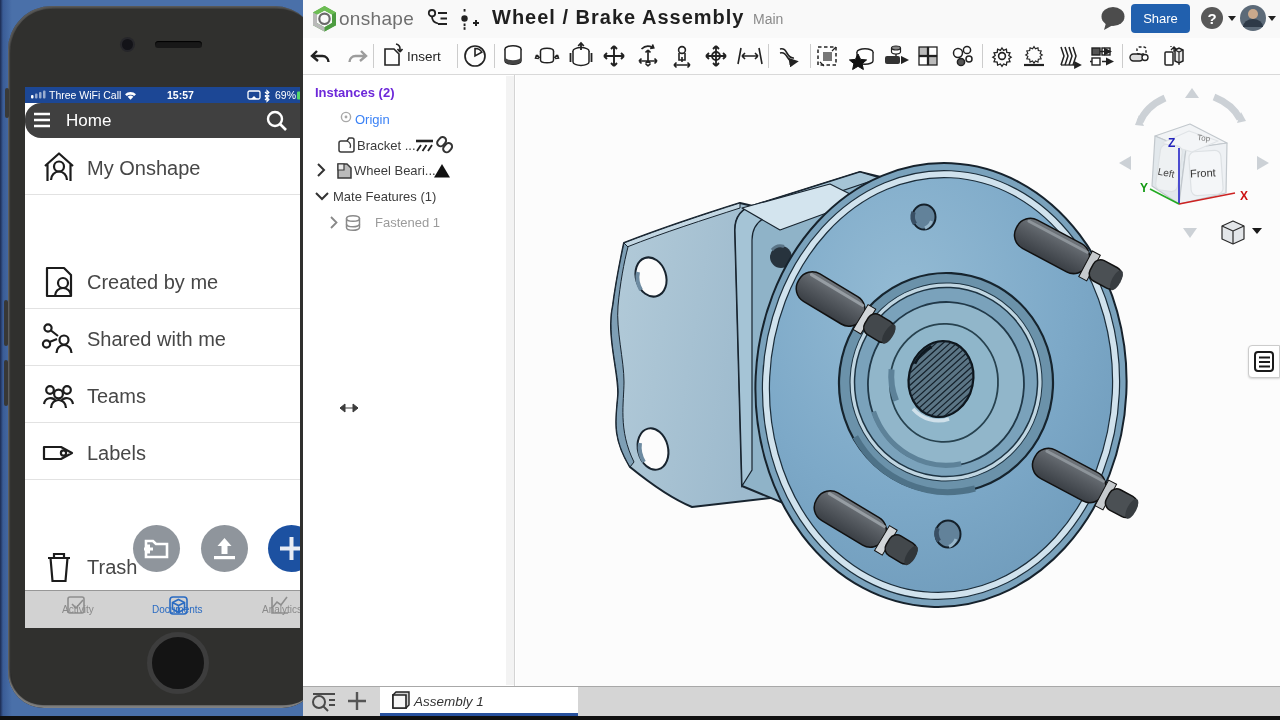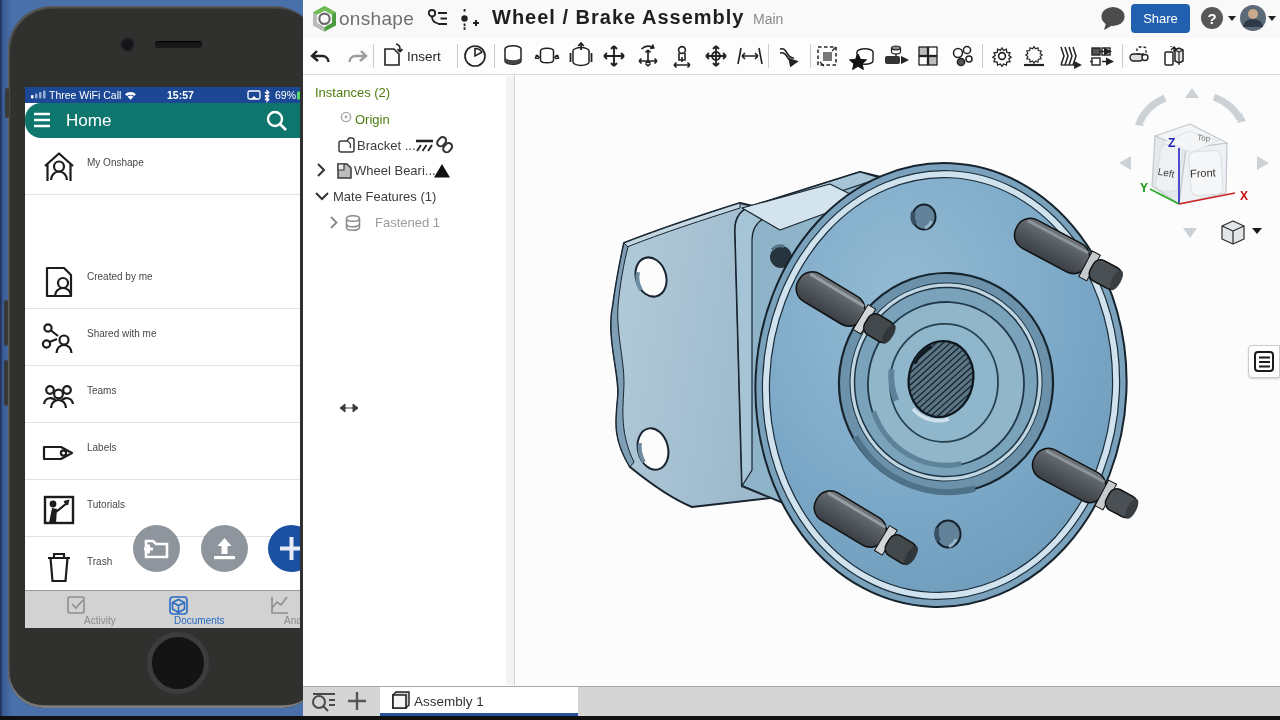--- a/index.html
+++ b/index.html
@@ -21,47 +21,47 @@
   #lpanel { left:303px; top:75px; width:212px; height:611px; background:#fff; border-right:1px solid #d4d4d4; }
   #lpanel-scroll { left:506px; top:76px; width:8px; height:609px; background:#f3f3f3; }
   .treerow { position:absolute; font-size:13px; color:#3c3c3c; white-space:nowrap; }
 
   
   #canvas { left:516px; top:75px; width:764px; height:611px; background:#fcfcfc; }
 
   
   #bottombar { left:303px; top:686px; width:977px; height:30px; background:#d5d5d5; border-top:1px solid #a8a8a8; }
   #asm-tab { left:380px; top:687px; width:198px; height:29px; background:#fff; border-bottom:3px solid #28519e; }
-  #asm-tab-label { left:414px; top:694px; font-size:13.5px; color:#333; }
+  #asm-tab-label { left:414px; top:694px; font-size:13.5px; color:#333;font-style:italic; }
   #blackstrip { left:0; top:716px; width:1280px; height:4px; background:#101010; }
 
   
   #phonewrap { left:0; top:0; width:303px; height:716px; overflow:hidden; }
   #phonebg { position:absolute; left:0; top:0; width:303px; height:716px;
      background:linear-gradient(90deg,#1b2a50 0px,#3a5c96 3px,#4a70a9 12px,#4a70a9 100%); }
   #phonebody { position:absolute; left:8px; top:6px; width:310px; height:702px; background:#2c2c2a;
      border-radius:44px 44px 36px 36px;
      box-shadow: inset 2px 2px 3px rgba(150,150,150,.5), inset 0 -3px 2px rgba(165,165,165,.75), inset 4px -6px 7px rgba(0,0,0,.45); }
   #phonebody2 { position:absolute; left:11px; top:9px; width:307px; height:696px; background:#30302e; border-radius:40px 40px 32px 32px; }
   #sidebtn1 { position:absolute; left:5px; top:88px; width:4px; height:30px; background:#3a3a38; border-radius:2px; }
   #sidebtn2 { position:absolute; left:4px; top:300px; width:4px; height:46px; background:#383836; border-radius:2px; }
   #sidebtn3 { position:absolute; left:4px; top:360px; width:4px; height:46px; background:#383836; border-radius:2px; }
   #earpiece { position:absolute; left:155px; top:41px; width:47px; height:7px; background:#181818; border-radius:3.5px; box-shadow: inset 0 1px 1px #000; }
   #fcam { position:absolute; left:122px; top:39px; width:11px; height:11px; background:#131318; border-radius:50%; box-shadow:0 0 0 2px #26262a; }
   #homebtn { position:absolute; left:147px; top:632px; width:62px; height:62px; border-radius:50%; border:5px solid #3d3d3d; background:#141414; }
 
   #screen { position:absolute; left:25px; top:87px; width:275px; height:541px; background:#fff; overflow:hidden; }
   #statusbar { position:absolute; left:0; top:0; width:278px; height:16px; background:#1c4795; color:#fff; }
-  #apphdr { position:absolute; left:0; top:16px; width:336px; height:35px; background:#0f766e;border-radius:16px; }
+  #apphdr { position:absolute; left:0; top:16px; width:336px; height:35px; background:#404040;border-radius:16px; }
   #homelbl { position:absolute; left:41px; top:8px; color:#fff; font-size:17px; }
   .mrow { position:absolute; left:0; width:278px; height:57px; border-bottom:1px solid #e2e2e2; background:#fff; }
-  .mrow .lbl { position:absolute; left:62px; top:19px; font-size:10px; color:#474747; }
+  .mrow .lbl { position:absolute; left:62px; top:19px; font-size:20px; color:#474747; }
   .micon { position:absolute; left:15px; top:11px; }
   #tabbar { position:absolute; left:0; top:503px; width:278px; height:38px; background:#d2d2d2; border-top:1px solid #979797; }
-  .tablbl { position:absolute; top:24px; font-size:10px; color:#8a8a8a;margin-left:22px; }
+  .tablbl { position:absolute; top:13px; font-size:10px; color:#8a8a8a; }
   .fab { position:absolute; border-radius:50%; width:47px; height:47px; }
 </style>
 </head>
 <body>
 
 <div class="abs" id="topbar"></div>
 <div class="abs" id="toolbar"></div>
 <div class="abs" id="lpanel"></div>
 <div class="abs" id="lpanel-scroll"></div>
 <div class="abs" id="canvas"></div>
@@ -238,22 +238,22 @@
     <rect x="-3" y="-9" width="9" height="7" rx="2" fill="none" stroke-dasharray="2.5 2"></rect>
   </g>
   <g transform="translate(871,18)" stroke="#222" stroke-width="1.5" fill="#fff">
     <path d="M-3 -9 v-1 M-3 -6 l3 -3 l3 3 M0 -9 v5" fill="none" stroke-width="1.3"></path>
     <rect x="-9" y="-4" width="8" height="13" rx="1" fill="#fff"></rect>
     <path d="M1 -6 l4 -2 l4 2 v11 l-4 2 l-4 -2 z" fill="#e8e8e8"></path>
     <path d="M1 -6 l4 2 l4 -2 M5 -4 v13" fill="none" stroke-width="1.2"></path>
   </g>
 </svg>
 
-<div class="abs treerow" style="left:315px;top:85px;font-weight:normal;color:#4d7c0f">Instances (2)</div>
-<div class="abs treerow" style="left:355px;top:112px;color:#4d7c0f">Origin</div>
+<div class="abs treerow" style="left:315px;top:85px;font-weight:bold;color:#6d28d9">Instances (2)</div>
+<div class="abs treerow" style="left:355px;top:112px;color:#3b82f6">Origin</div>
 <div class="abs treerow" style="left:357px;top:138px">Bracket ...</div>
 <div class="abs treerow" style="left:354px;top:163px">Wheel Beari...</div>
 <div class="abs treerow" style="left:333px;top:189px">Mate Features (1)</div>
 <div class="abs treerow" style="left:375px;top:215px;color:#9b9b9b">Fastened 1</div>
 
 <svg class="abs" style="left:303px;top:75px" width="212" height="170" viewBox="0 0 212 170">
 
   <g stroke="#a8a8a8" fill="none">
     <circle cx="43" cy="42" r="4.6" stroke-width="1.4"></circle>
     <circle cx="43" cy="42" r="1.4" fill="#a8a8a8" stroke="none"></circle>
@@ -551,29 +551,20 @@
         <path d="M11 31 a7.5 8 0 0 1 15 0"></path>
       </svg>
     </div>
     <div class="mrow" style="top:336px">
         <div class="lbl">Labels</div>
       <svg class="micon" width="38" height="38" viewBox="0 0 38 38" stroke="#1c1c1c" stroke-width="2.2" fill="none">
         <path d="M4 13 L21 13 L32 19 L21 25 L4 25 Z" stroke-linejoin="round"></path>
         <circle cx="23.5" cy="19" r="2.6"></circle>
       </svg>
     </div>
-    <div class="mrow" style="top:393px">
-        <div class="lbl">Tutorials</div>
-      <svg class="micon" width="38" height="38" viewBox="0 0 38 38">
-        <rect x="5" y="6" width="28" height="26" fill="#fff" stroke="#1c1c1c" stroke-width="2.4"></rect>
-        <circle cx="13" cy="13" r="3.4" fill="#1c1c1c"></circle>
-        <path d="M9 32 L12 17 L17 18 L16 32 Z" fill="#1c1c1c"></path>
-        <path d="M16 21 L27 12 M24 11 l4 -1 l-1 4" stroke="#1c1c1c" stroke-width="2.2" fill="none"></path>
-      </svg>
-    </div>
     <div class="mrow" style="top:450px;border-bottom:none">
         <div class="lbl">Trash</div>
       <svg class="micon" width="38" height="38" viewBox="0 0 38 38" stroke="#1c1c1c" stroke-width="2.2" fill="none">
         <path d="M8 10 H30 M14 10 V6 H24 V10"></path>
         <path d="M10.5 10 L12.5 33 H25.5 L27.5 10"></path>
       </svg>
     </div>
 
     <div class="fab" style="left:108px;top:438px;background:#8f959c">
       <svg width="47" height="47" viewBox="0 0 47 47" stroke="#fff" stroke-width="2.6" fill="none">

